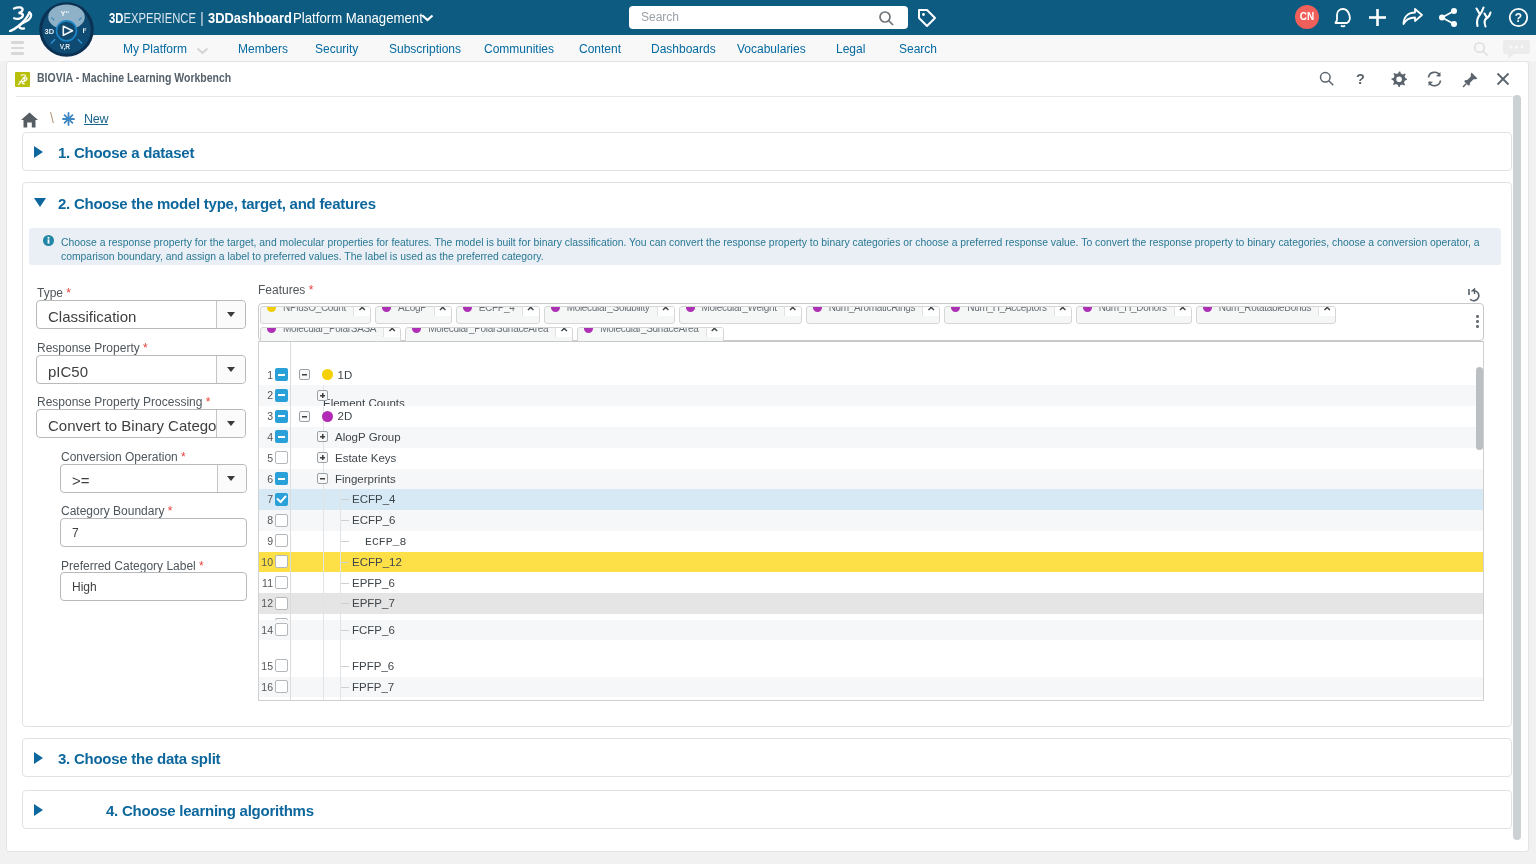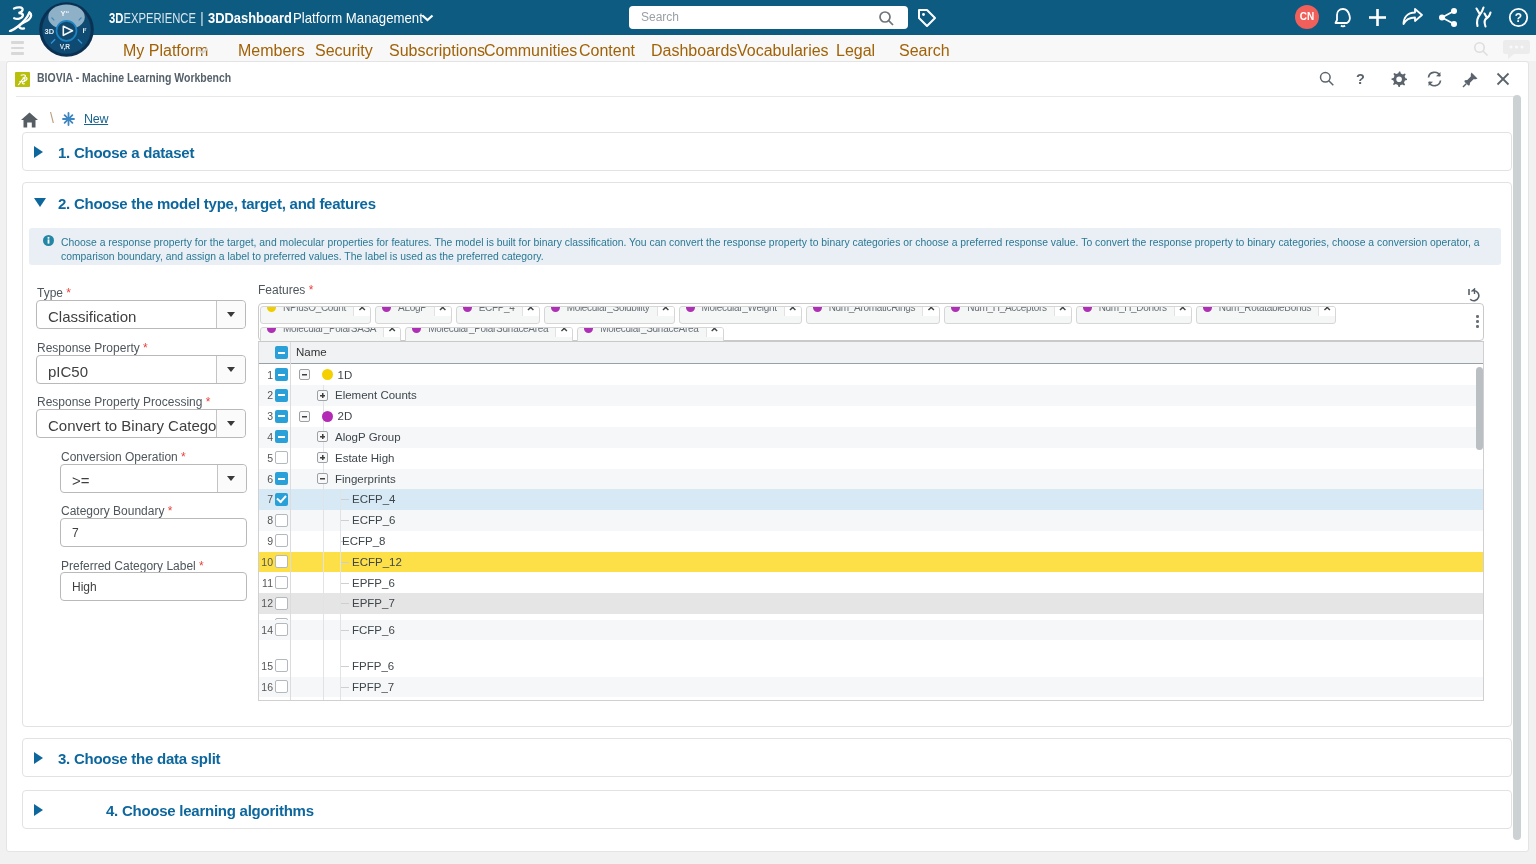--- a/index.html
+++ b/index.html
@@ -7,21 +7,21 @@
 .abs { position:absolute; }
 
 
 #topbar { position:absolute; left:0; top:0; width:1536px; height:35px; background:#0e5b82; }
 .brandpc { position:absolute; top:0; height:35px; line-height:35px; color:#fff; font-size:15px; white-space:nowrap; transform-origin:0 50%; }
 #searchbox { position:absolute; left:629px; top:6px; width:279px; height:23px; background:#fff; border-radius:4px; }
 #searchbox span { position:absolute; left:12px; top:4px; font-size:12px; color:#9aa0a5; }
 
 
 #menurow { position:absolute; left:0; top:35px; width:1536px; height:26px; background:#f8f8f8; }
-.menuitem { position:absolute; top:42px; font-size:16px; color:#a16207; white-space:nowrap; }
+.menuitem { position:absolute; top:42px; font-size:12px; color:#0369a1; white-space:nowrap; }
 .hbar { position:absolute; left:11px; width:13px; height:2.5px; background:#d8d8d8; border-radius:1px; }
 
 
 #panel { position:absolute; left:6px; top:61px; width:1523px; height:791px; background:#fff; border:1px solid #e4e4e4; border-radius:3px; }
 #apptitle { position:absolute; left:37px; top:71px; font-size:12.5px; font-weight:bold; color:#55616b; transform:scaleX(0.84); transform-origin:0 0; white-space:nowrap; }
 #appsep { position:absolute; left:16px; top:96px; width:1499px; height:1px; background:#e8e8e8; }
 
 
 #crumb-new { position:absolute; left:84px; top:112px; font-size:12.5px; color:#19648e; text-decoration:underline; letter-spacing:-0.3px; }
 #crumb-slash { position:absolute; left:50px; top:110px; font-size:14px; color:#bb9f80; }
@@ -342,56 +342,52 @@
         <span class="t">Molecular_PolarSurfaceArea</span>
         <span class="x">✕</span>
       </span><span class="chip">
         <span class="dot"></span>
         <span class="t">Molecular_SurfaceArea</span>
         <span class="x">✕</span>
       </span></div>
   </div>
 
 <div id="ttable">
-  <div id="thead">
-      <span class="cb on" style="top:4.5px;"></span>
-      <span class="rtext" style="left:37px; top:4px; color:#333;">Name</span>
-    </div>
   <div id="trows">
       <div class="trow" style="top:23px; background:#ffffff;">
         <span class="rnum">1</span>
         <span class="cb on"></span>
         <span class="exp " style="left:40px;"></span>
         <span class="gdot" style="left:62.5px; background:#f5d000;"></span>
         <span class="rtext" style="left:78.5px;">1D</span>
       </div>
       <div class="trow" style="top:43.8px; background:#f6f7f8;">
         <span class="rnum">2</span>
         <span class="cb on"></span>
         <span class="exp plus" style="left:58px;"></span>
-        <span class="rtext" style="left:76px;">Element Counts</span>
+        <span class="rtext" style="left:64px;margin-top:8px;">Element Counts</span>
       </div>
       <div class="trow" style="top:64.6px; background:#ffffff;">
         <span class="rnum">3</span>
         <span class="cb on"></span>
         <span class="exp " style="left:40px;"></span>
         <span class="gdot" style="left:62.5px; background:#b32bb5;"></span>
         <span class="rtext" style="left:78.5px;">2D</span>
       </div>
       <div class="trow" style="top:85.4px; background:#f6f7f8;">
         <span class="rnum">4</span>
         <span class="cb on"></span>
         <span class="exp plus" style="left:58px;"></span>
         <span class="rtext" style="left:76px;">AlogP Group</span>
       </div>
       <div class="trow" style="top:106.2px; background:#ffffff;">
         <span class="rnum">5</span>
         <span class="cb off"></span>
         <span class="exp plus" style="left:58px;"></span>
-        <span class="rtext" style="left:76px;">Estate High</span>
+        <span class="rtext" style="left:76px;">Estate Keys</span>
       </div>
       <div class="trow" style="top:127px; background:#f6f7f8;">
         <span class="rnum">6</span>
         <span class="cb on"></span>
         <span class="exp " style="left:58px;"></span>
         <span class="rtext" style="left:76px;">Fingerprints</span>
       </div>
       <div class="trow" style="top:147.8px; background:#d6e9f5;">
         <span class="rnum">7</span>
         <span class="cb chk"></span>
@@ -401,21 +397,21 @@
       <div class="trow" style="top:168.6px; background:#f6f7f8;">
         <span class="rnum">8</span>
         <span class="cb off"></span>
         <span style="position:absolute; left:81px; top:10px; width:9px; height:1px; background:#ccd0d3;"></span>
         <span class="rtext" style="left:93px;">ECFP_6</span>
       </div>
       <div class="trow" style="top:189.4px; background:#ffffff;">
         <span class="rnum">9</span>
         <span class="cb off"></span>
         <span style="position:absolute; left:81px; top:10px; width:9px; height:1px; background:#ccd0d3;"></span>
-        <span class="rtext" style="left:83px;">ECFP_8</span>
+        <span class="rtext" style="left:106px;font-family:Liberation Mono, monospace;">ECFP_8</span>
       </div>
       <div class="trow" style="top:210.20000000000002px; background:#fde047;">
         <span class="rnum">10</span>
         <span class="cb off"></span>
         <span style="position:absolute; left:81px; top:10px; width:9px; height:1px; background:#ccd0d3;"></span>
         <span class="rtext" style="left:93px;">ECFP_12</span>
       </div>
       <div class="trow" style="top:231px; background:#ffffff;">
         <span class="rnum">11</span>
         <span class="cb off"></span>

